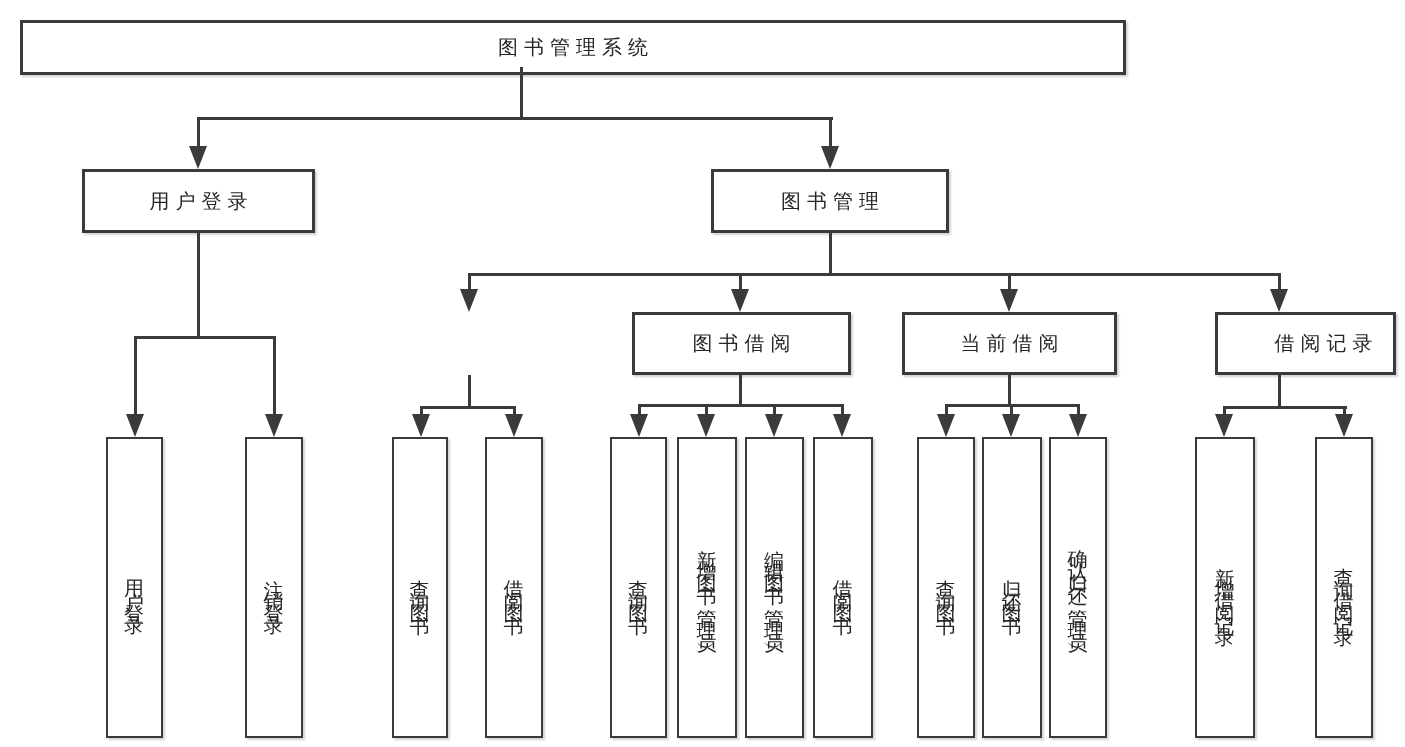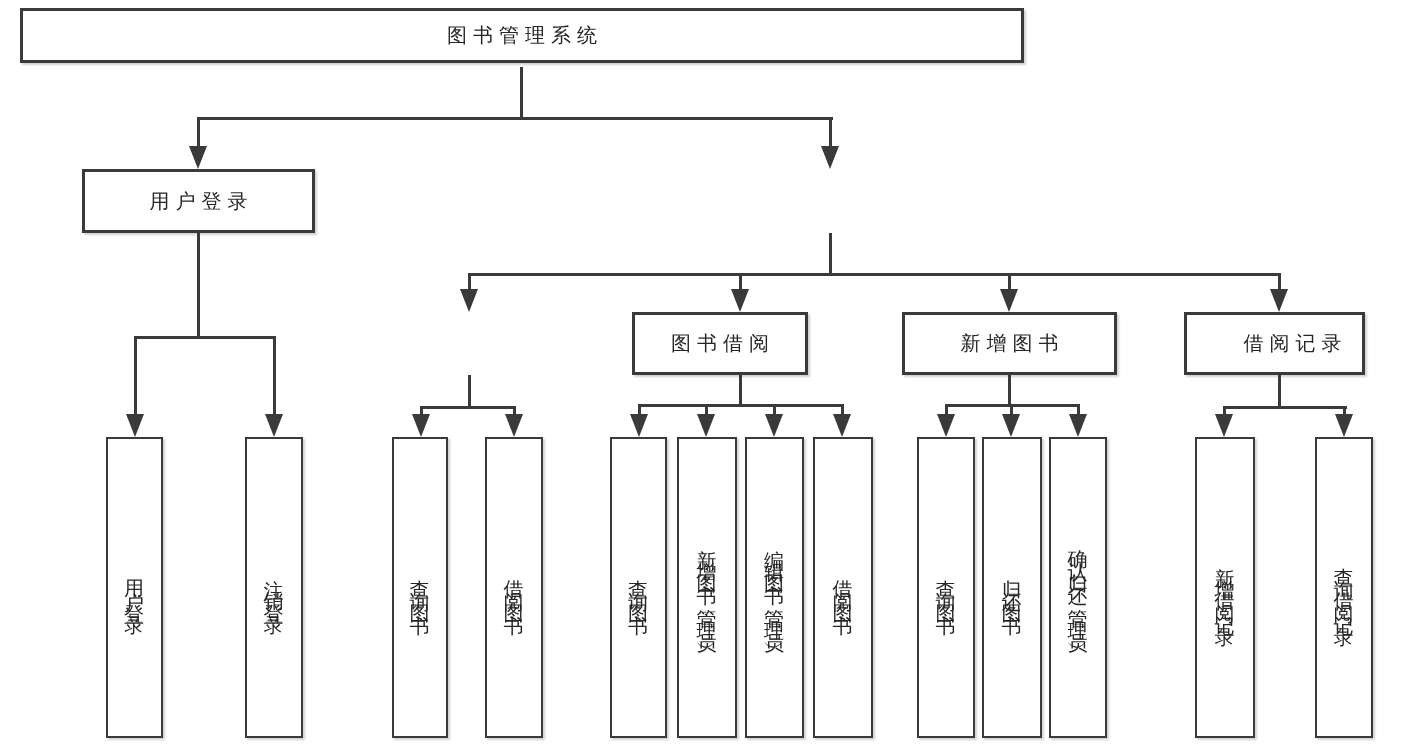--- a/index.html
+++ b/index.html
@@ -51,52 +51,53 @@
     color:var(--wm);
     letter-spacing:1px;
     white-space:nowrap;
   }
 </style>
 </head>
 <body>
 
 <div id="canvas">
 
-  <div class="box" style="left:20px;top:8px;width:1004px;height:55px;">图书管理系统</div>
+  <div class="box" style="left:20px;top:20px;width:1106px;height:55px;">图书管理系统</div>
 
   <div class="vline" style="left:520px;top:67px;height:53px;"></div>
   <div class="hline" style="left:197px;top:117px;width:636px;"></div>
   <div class="vline" style="left:197px;top:117px;height:32px;"></div>
   <div class="vline" style="left:829px;top:117px;height:32px;"></div>
   <div class="arrow" style="left:189px;top:146px;"></div>
   <div class="arrow" style="left:821px;top:146px;"></div>
 
   <div class="box" style="left:82px;top:169px;width:233px;height:64px;">用户登录</div>
+  <div class="box" style="left:711px;top:169px;width:238px;height:64px;">图书管理</div>
 
   <div class="vline" style="left:197px;top:233px;height:106px;"></div>
   <div class="hline" style="left:134px;top:336px;width:142px;"></div>
   <div class="vline" style="left:134px;top:336px;height:80px;"></div>
   <div class="vline" style="left:273px;top:336px;height:80px;"></div>
   <div class="arrow" style="left:126px;top:414px;"></div>
   <div class="arrow" style="left:265px;top:414px;"></div>
 
   <div class="vline" style="left:829px;top:233px;height:42px;"></div>
   <div class="hline" style="left:468px;top:273px;width:813px;"></div>
   <div class="vline" style="left:468px;top:273px;height:18px;"></div>
   <div class="vline" style="left:739px;top:273px;height:18px;"></div>
   <div class="vline" style="left:1008px;top:273px;height:18px;"></div>
   <div class="vline" style="left:1278px;top:273px;height:18px;"></div>
   <div class="arrow" style="left:460px;top:289px;"></div>
   <div class="arrow" style="left:731px;top:289px;"></div>
   <div class="arrow" style="left:1000px;top:289px;"></div>
   <div class="arrow" style="left:1270px;top:289px;"></div>
 
-  <div class="box" style="left:632px;top:312px;width:176px;height:63px;">图书借阅</div>
-  <div class="box" style="left:902px;top:312px;width:215px;height:63px;">新增图书</div>
-  <div class="box" style="left:1184px;top:312px;width:181px;height:63px;padding-left:36px;">借阅记录</div>
+  <div class="box" style="left:632px;top:312px;width:219px;height:63px;">图书借阅</div>
+  <div class="box" style="left:902px;top:312px;width:215px;height:63px;">当前借阅</div>
+  <div class="box" style="left:1215px;top:312px;width:181px;height:63px;padding-left:36px;">借阅记录</div>
 
   <div class="vline" style="left:468px;top:375px;height:33px;"></div>
   <div class="hline" style="left:420px;top:406px;width:96px;"></div>
   <div class="vline" style="left:420px;top:406px;height:10px;"></div>
   <div class="vline" style="left:513px;top:406px;height:10px;"></div>
   <div class="arrow" style="left:412px;top:414px;"></div>
   <div class="arrow" style="left:505px;top:414px;"></div>
 
   <div class="vline" style="left:739px;top:375px;height:31px;"></div>
   <div class="hline" style="left:638px;top:404px;width:206px;"></div>

